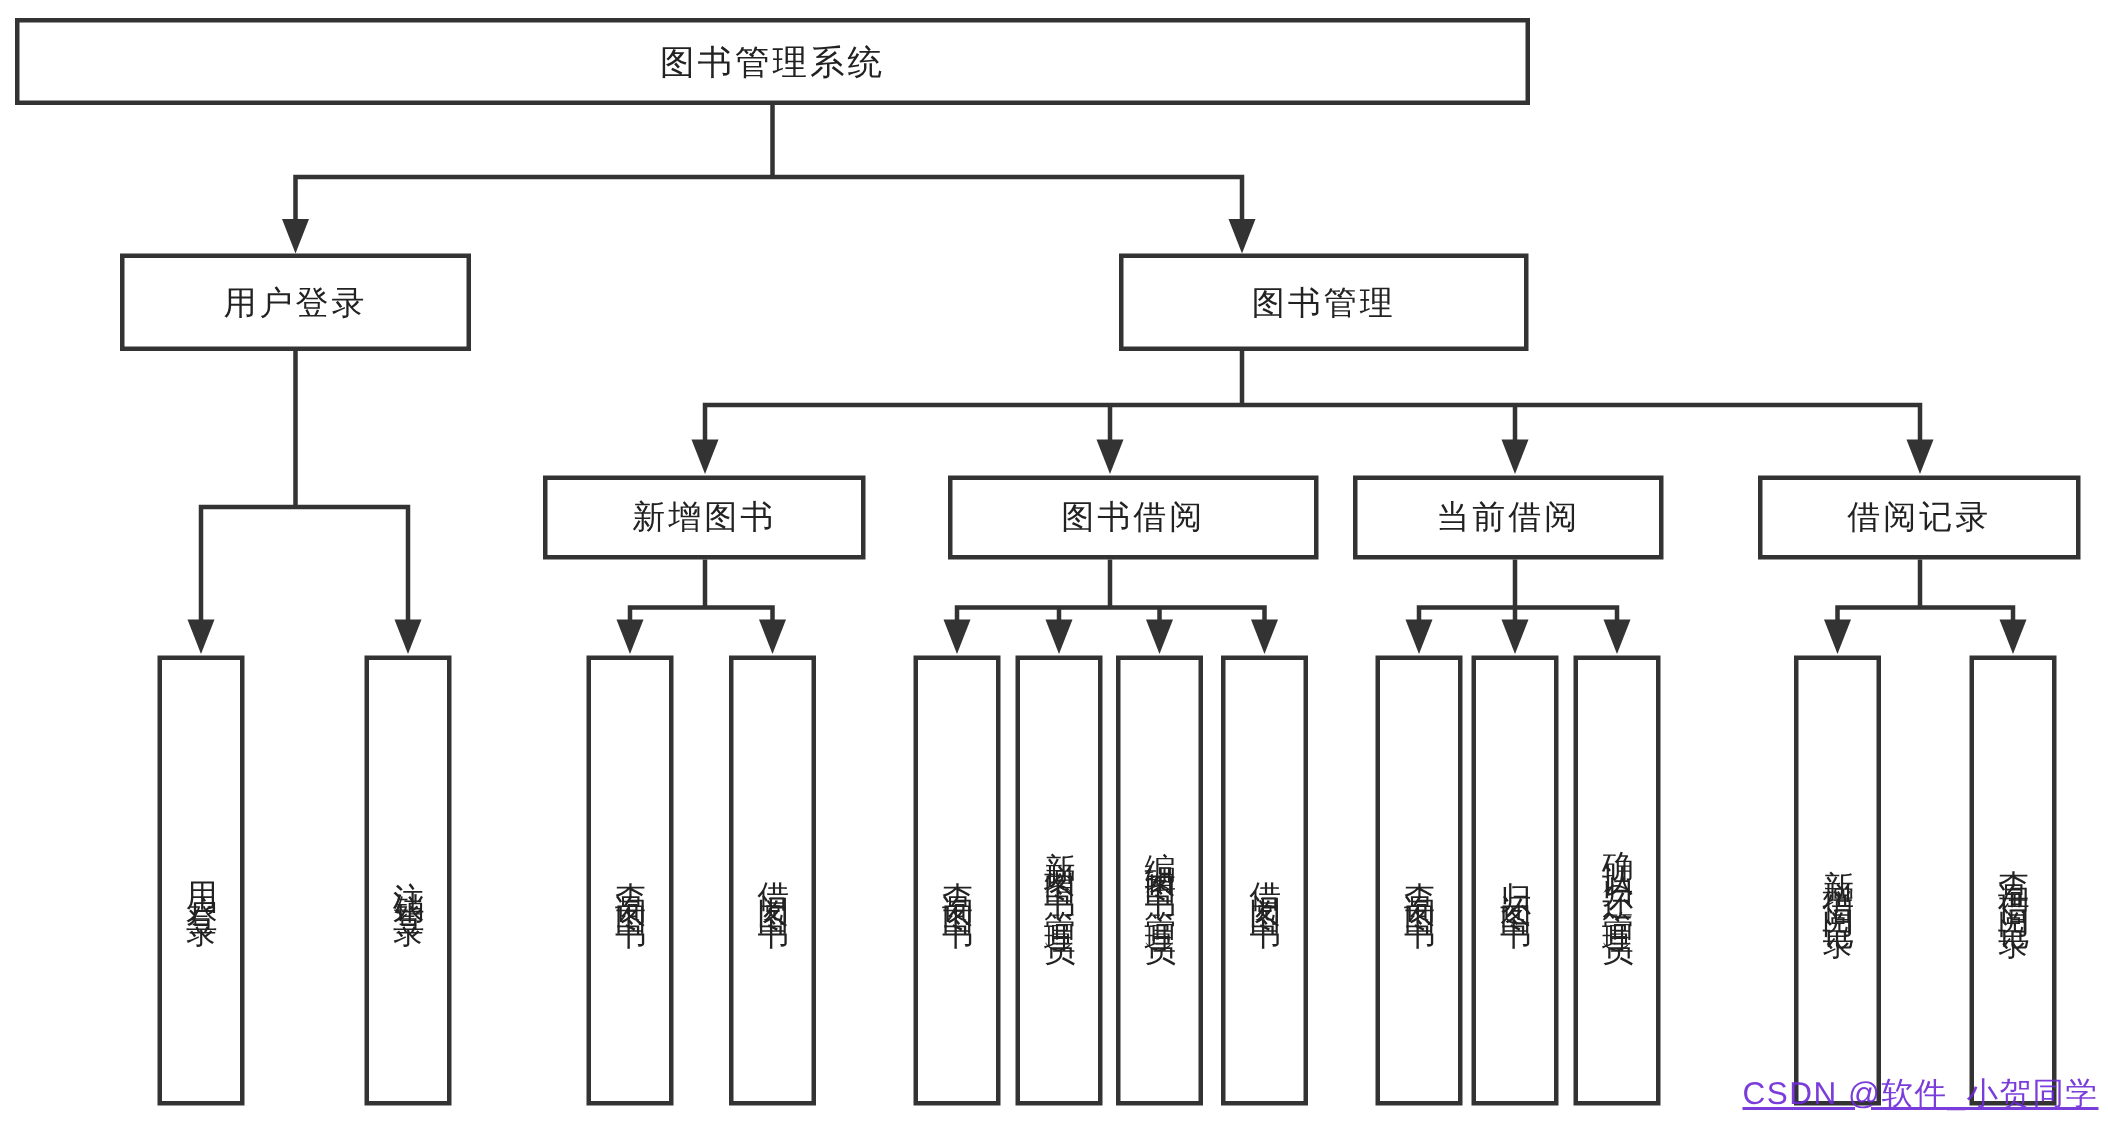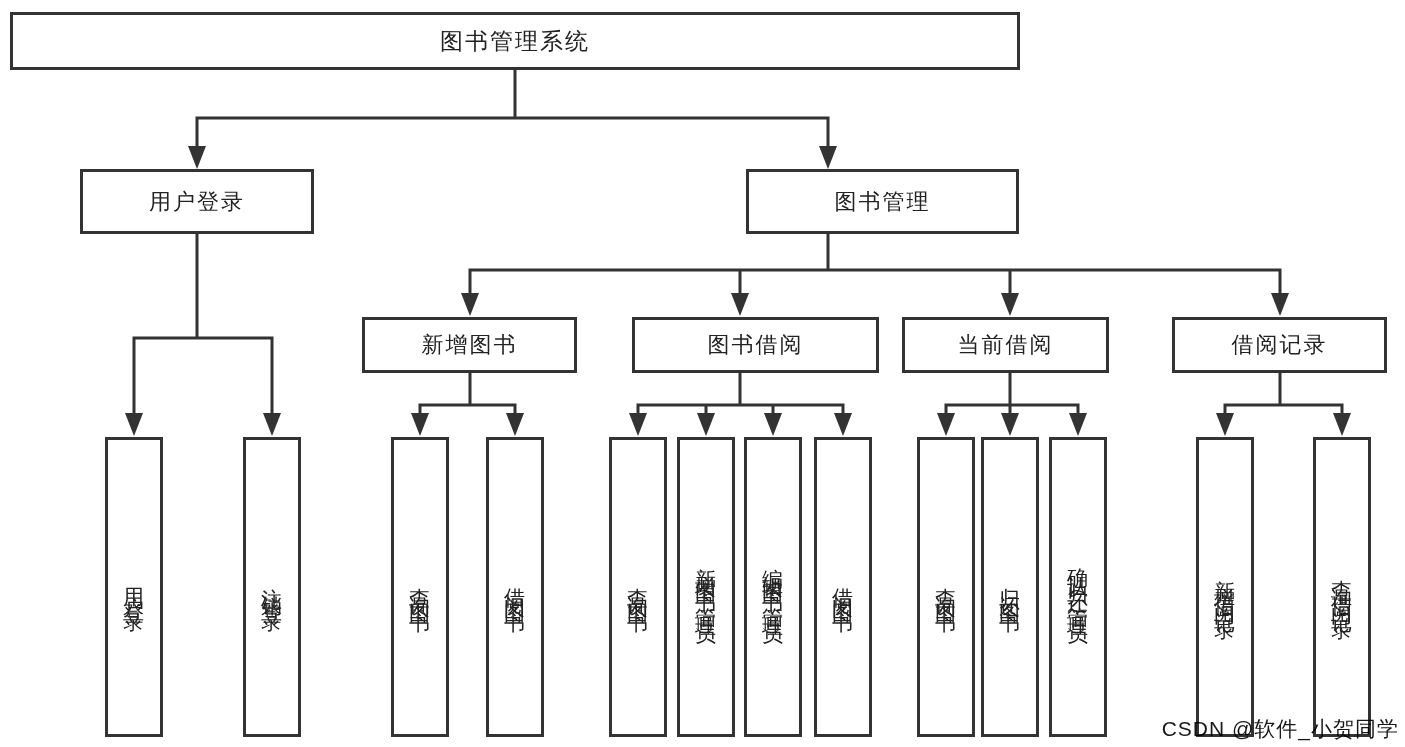--- a/index.html
+++ b/index.html
@@ -45,25 +45,26 @@
     font-size: 21px;
     letter-spacing: 8px;
     line-height: 1;
   }
   .root .lbl { font-size: 23px; }
   .watermark {
     position: absolute;
     right: 6px;
     bottom: 4px;
     font-size: 21px;
-    color: #000000;
+    color: #6d28d9;
     opacity: 0.9;
     z-index: 3;
     letter-spacing: 1px;
     white-space: nowrap;
+    text-decoration: underline;
   }
 </style>
 </head>
 <body>
 
 <div class="canvas">
 
   <svg class="connectors" width="1405" height="747" viewBox="0 0 1405 747">
     <g stroke="#333333" stroke-width="3" fill="none" stroke-linecap="square">
       <g>

